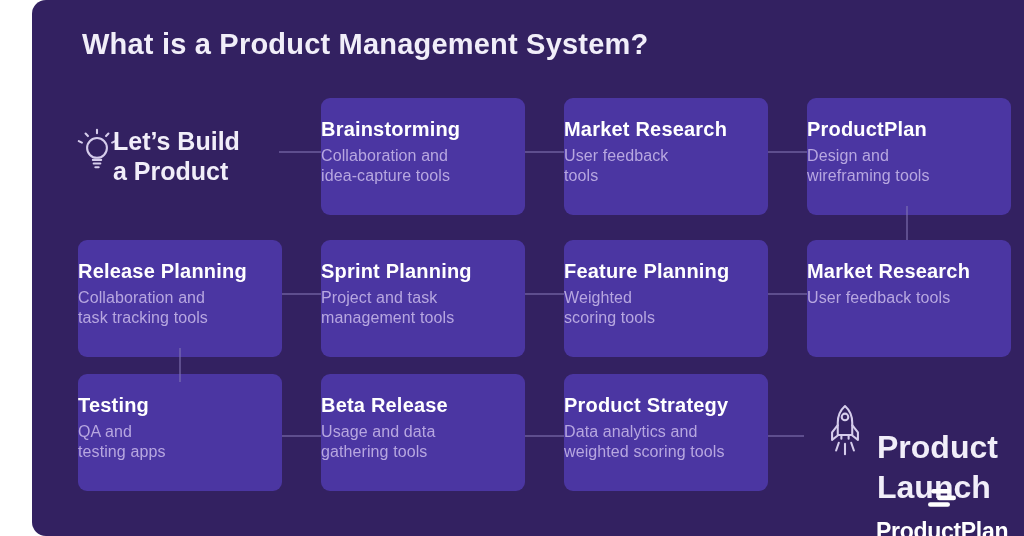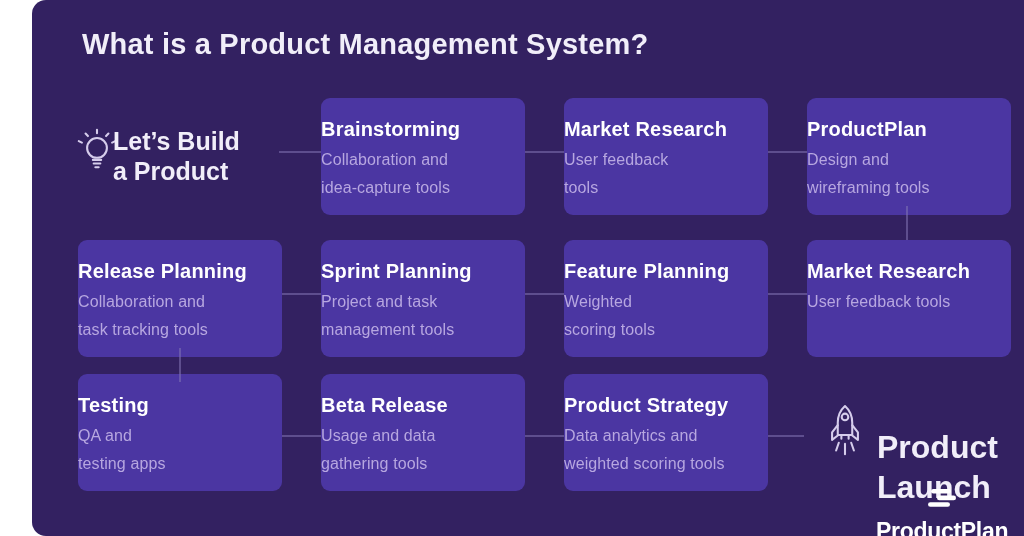--- a/index.html
+++ b/index.html
@@ -18,21 +18,21 @@
   .box{
     position:absolute;width:204px;height:117px;border-radius:9px;
     background:var(--box,#4b36a2);
     box-sizing:border-box;padding-top:20px;text-align:left;
   }
   .box-title{
     font-size:20px;font-weight:700;line-height:23px;
     color:var(--title-text,#ffffff);letter-spacing:.2px;
   }
   .box-subtitle{
-    margin-top:5px;font-size:16px;line-height:28px;
+    margin-top:5px;font-size:16px;line-height:20px;
     color:var(--subtitle-text,#b7a7e0);white-space:pre-line;letter-spacing:.1px;
   }
   
   .r1{top:98px}.r2{top:240px}.r3{top:374px}
   .c0{left:46px}.c1{left:289px}.c2{left:532px}.c3{left:775px}
   
   .conn{position:absolute;background:var(--connector,#8174b4);opacity:.55;}
   .conn.h{height:2px}
   .conn.v{width:2px}
   #cn1{left:247px;top:151px;width:42px}

